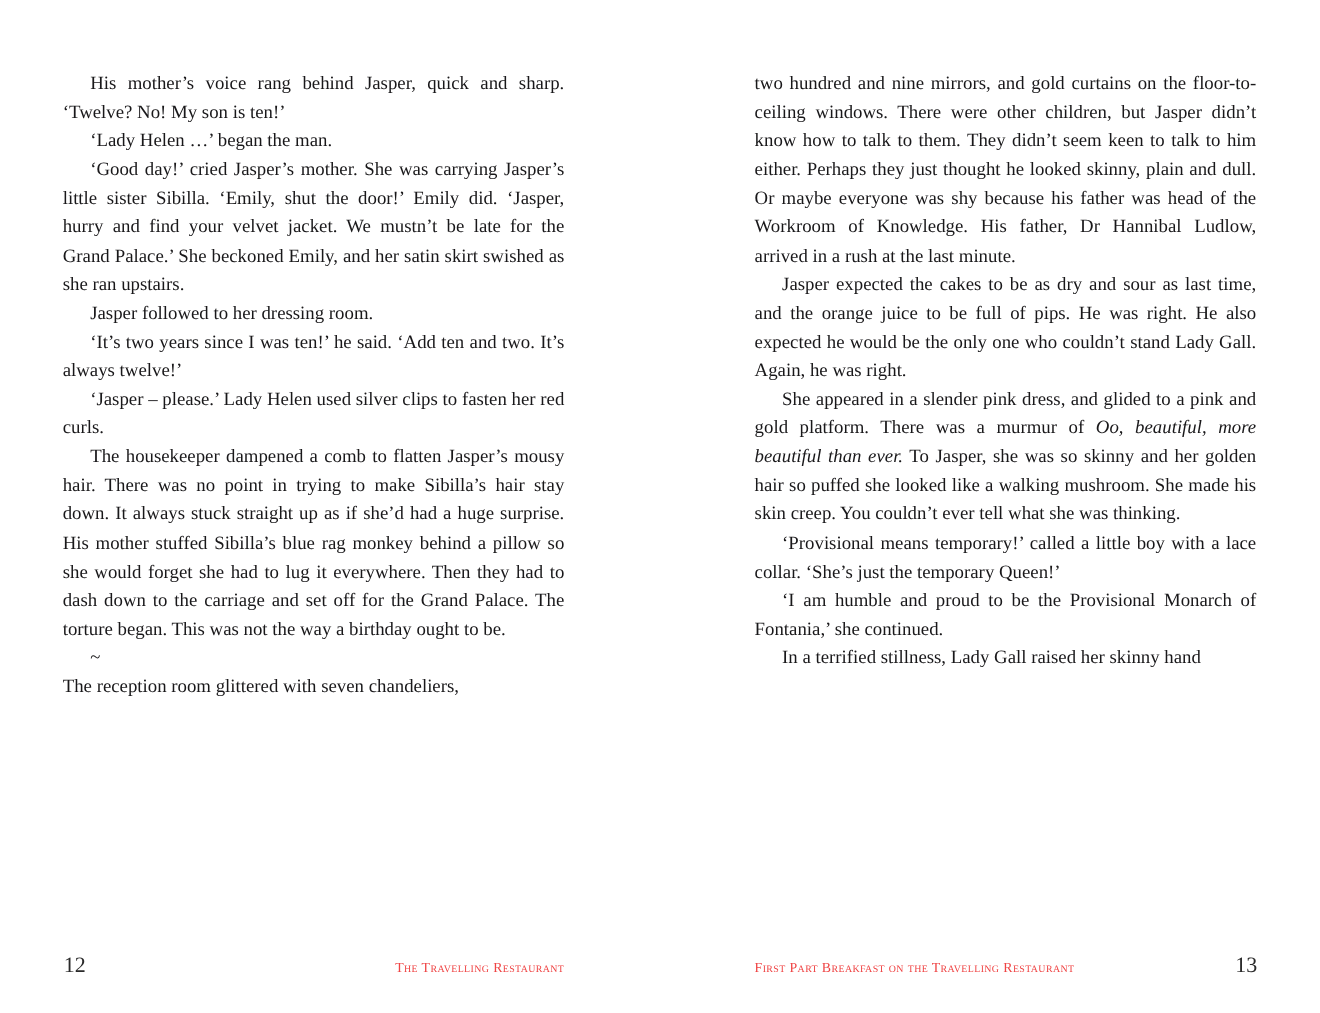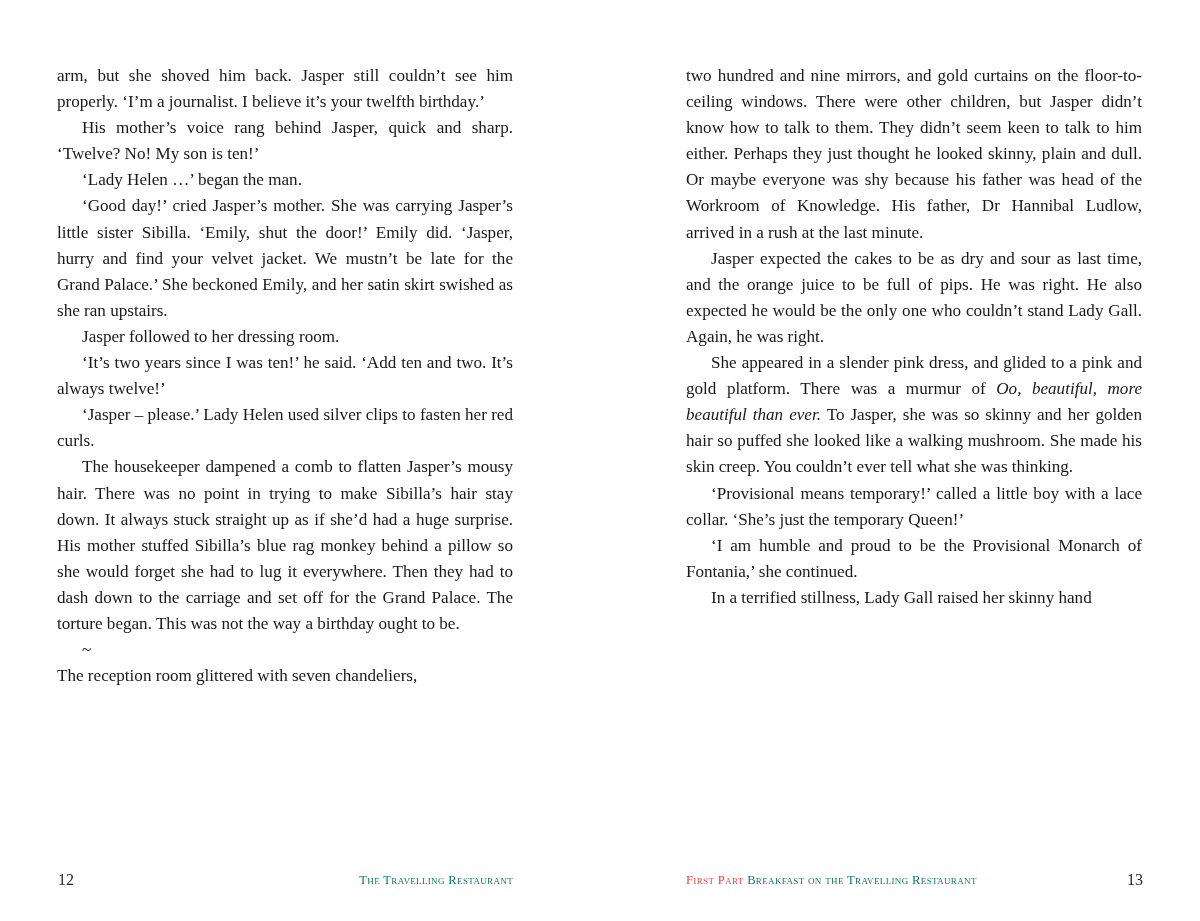--- a/index.html
+++ b/index.html
@@ -70,21 +70,21 @@
   .footer {
     position: absolute;
     bottom: 0;
     left: 0;
     width: 100%;
     height: 60px;
   }
   .folio {
     position: absolute;
     bottom: 33px;
-    font-size: 16px;
+    font-size: 20px;
     line-height: 1;
     color: #2a2a2a;
   }
   .page-verso .folio { left: 58px; }
   .page-recto .folio { right: 57px; }
 
   .runhead {
     position: absolute;
     bottom: 34px;
     font-size: 12.6px;
@@ -96,35 +96,34 @@
   }
   .page-verso .runhead { right: 87px; }
   .page-recto .runhead { left: 86px; }
 
   .runhead .part-label {
     color: #ef4444;
     font-variant: small-caps;
     letter-spacing: 0.35px;
   }
   .runhead .chapter-label {
-    color: #0f766e;
+    color: #ef4444;
     font-variant: small-caps;
     letter-spacing: 0.35px;
   }
 </style>
 </head>
 <body>
 
 <div class="page-spread">
 
   <div class="page page-verso">
 
     <div class="textblock">
       <div>
-          <p class="noindent"><span>arm, but she shoved him back. Jasper still couldn’t see him properly. ‘I’m a journalist. I believe it’s your twelfth birthday.’</span></p>
           <p><span>His mother’s voice rang behind Jasper, quick and sharp. ‘Twelve? No! My son is ten!’</span></p>
           <p><span>‘Lady Helen …’ began the man.</span></p>
           <p><span>‘Good day!’ cried Jasper’s mother. She was carrying Jasper’s little sister Sibilla. ‘Emily, shut the door!’ Emily did. ‘Jasper, hurry and find your velvet jacket. We mustn’t be late for the Grand Palace.’ She beckoned Emily, and her satin skirt swished as she ran upstairs.</span></p>
           <p><span>Jasper followed to her dressing room.</span></p>
           <p><span>‘It’s two years since I was ten!’ he said. ‘Add ten and two. It’s always twelve!’</span></p>
           <p><span>‘Jasper – please.’ Lady Helen used silver clips to fasten her red curls.</span></p>
           <p><span>The housekeeper dampened a comb to flatten Jasper’s mousy hair. There was no point in trying to make Sibilla’s hair stay down. It always stuck straight up as if she’d had a huge surprise. His mother stuffed Sibilla’s blue rag monkey behind a pillow so she would forget she had to lug it everywhere. Then they had to dash down to the carriage and set off for the Grand Palace. The torture began. This was not the way a birthday ought to be.</span></p>
         </div>
 
       <p class="sep-tilde">~</p>

